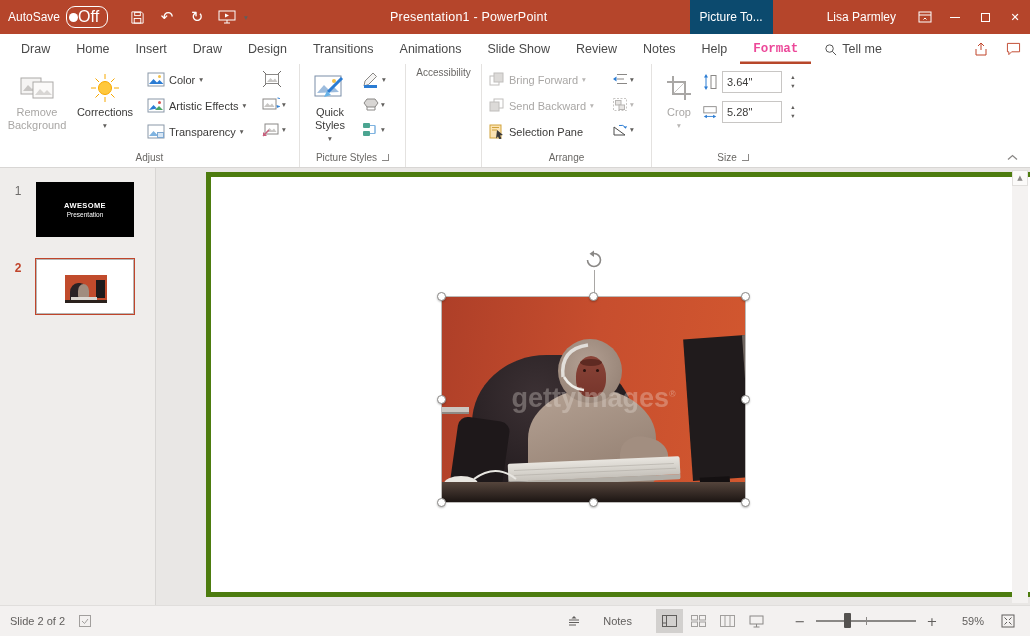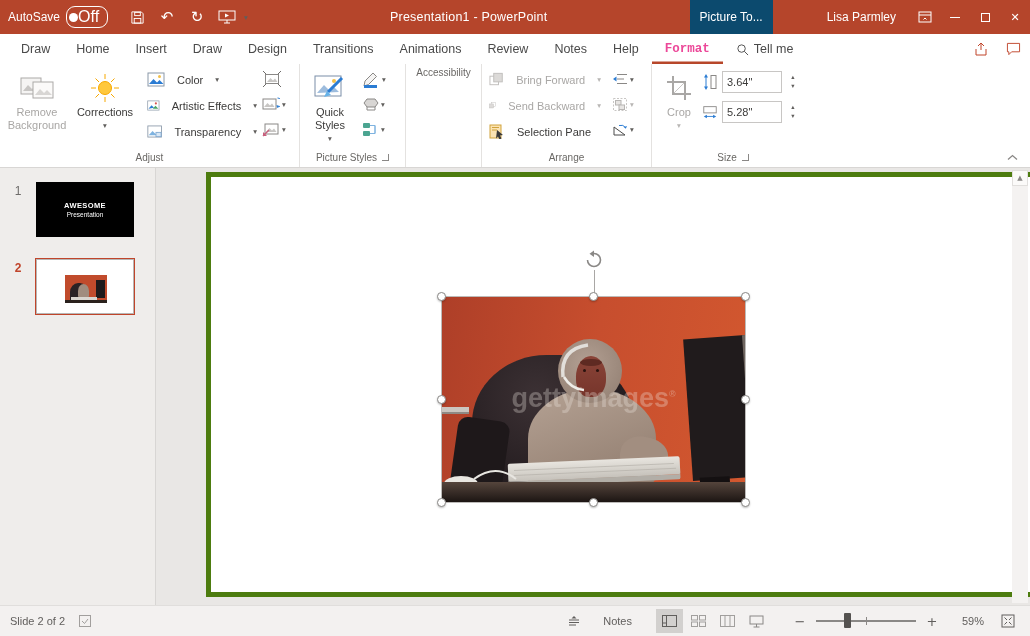--- a/index.html
+++ b/index.html
@@ -39,21 +39,21 @@
   .ribbon { height:104px; background:#fff; border-bottom:1px solid #D8D6D4; display:flex; position:relative; flex:0 0 auto; }
   .grp { display:flex; flex-direction:column; border-right:1px solid #E4E2E0; }
   .grp-content { flex:1; display:flex; align-items:flex-start; padding:3px 4px 0 4px; }
   .grp-label { height:18px; font-size:10px; color:#696764; display:flex; align-items:center; justify-content:center; gap:5px; padding-bottom:2px; }
   .launcher { width:7px; height:7px; border-right:1px solid #8A8886; border-bottom:1px solid #8A8886; display:inline-block; }
   .bigbtn { display:flex; flex-direction:column; align-items:center; width:66px; padding-top:3px; font-size:11px; line-height:13px; text-align:center; color:#3B3A39; background:none; border:none; cursor:default; }
   .bigbtn .icarea { height:36px; display:flex; align-items:center; justify-content:center; }
   .bigbtn.disabled { color:#A9A7A5; }
   .caret { font-size:7.5px; color:#605E5C; font-family:"DejaVu Sans", sans-serif; }
   .menucol { display:flex; flex-direction:column; justify-content:flex-start; gap:1px; }
-  .menubtn { display:flex; align-items:center; height:25px; padding:0 3px; gap:12px; font-size:11px; color:#3B3A39; background:none; border:none; cursor:default; white-space:nowrap; }
+  .menubtn { display:flex; align-items:center; height:25px; padding:0 3px; gap:4px; font-size:11px; color:#3B3A39; background:none; border:none; cursor:default; white-space:nowrap; }
   .menubtn.disabled { color:#A9A7A5; }
   .iconcol { display:flex; flex-direction:column; gap:3px; padding-top:1px; }
   .smallbtn { display:flex; align-items:center; gap:2px; height:22px; padding:0 2px; background:none; border:none; cursor:default; }
   .sizecol { display:flex; flex-direction:column; gap:8px; padding-top:4px; }
   .sizerow { display:flex; align-items:center; gap:4px; }
   .sizefield { width:60px; height:22px; border:1px solid #C8C6C4; background:#fff; font-size:11px; font-family:"Liberation Sans",sans-serif; padding:0 4px; color:#3B3A39; }
   .spincol { display:flex; flex-direction:column; width:14px; }
   .spincol span { font-size:6.5px; color:#605E5C; text-align:center; line-height:9px; font-family:"DejaVu Sans",sans-serif; cursor:default; }
   .collapse-btn { position:absolute; right:12px; bottom:3px; background:none; border:none; cursor:default; }
 
@@ -182,20 +182,21 @@
   </div>
 
   <div class="tabs">
     <div class="tab">Draw</div>
     <div class="tab">Home</div>
     <div class="tab">Insert</div>
     <div class="tab">Draw</div>
     <div class="tab">Design</div>
     <div class="tab">Transitions</div>
     <div class="tab">Animations</div>
+    <div class="tab">Slide Show</div>
     <div class="tab">Review</div>
     <div class="tab">Notes</div>
     <div class="tab">Help</div>
     <div class="tab active">Format</div>
     <div class="tab tellme">
       <svg width="13" height="13" viewBox="0 0 14 14">
           <circle cx="6" cy="6" r="4" fill="none" stroke="#4A4A4A"></circle>
           <path d="M9 9l4 4" stroke="#4A4A4A"></path>
         </svg>
       <span>Tell me</span>

